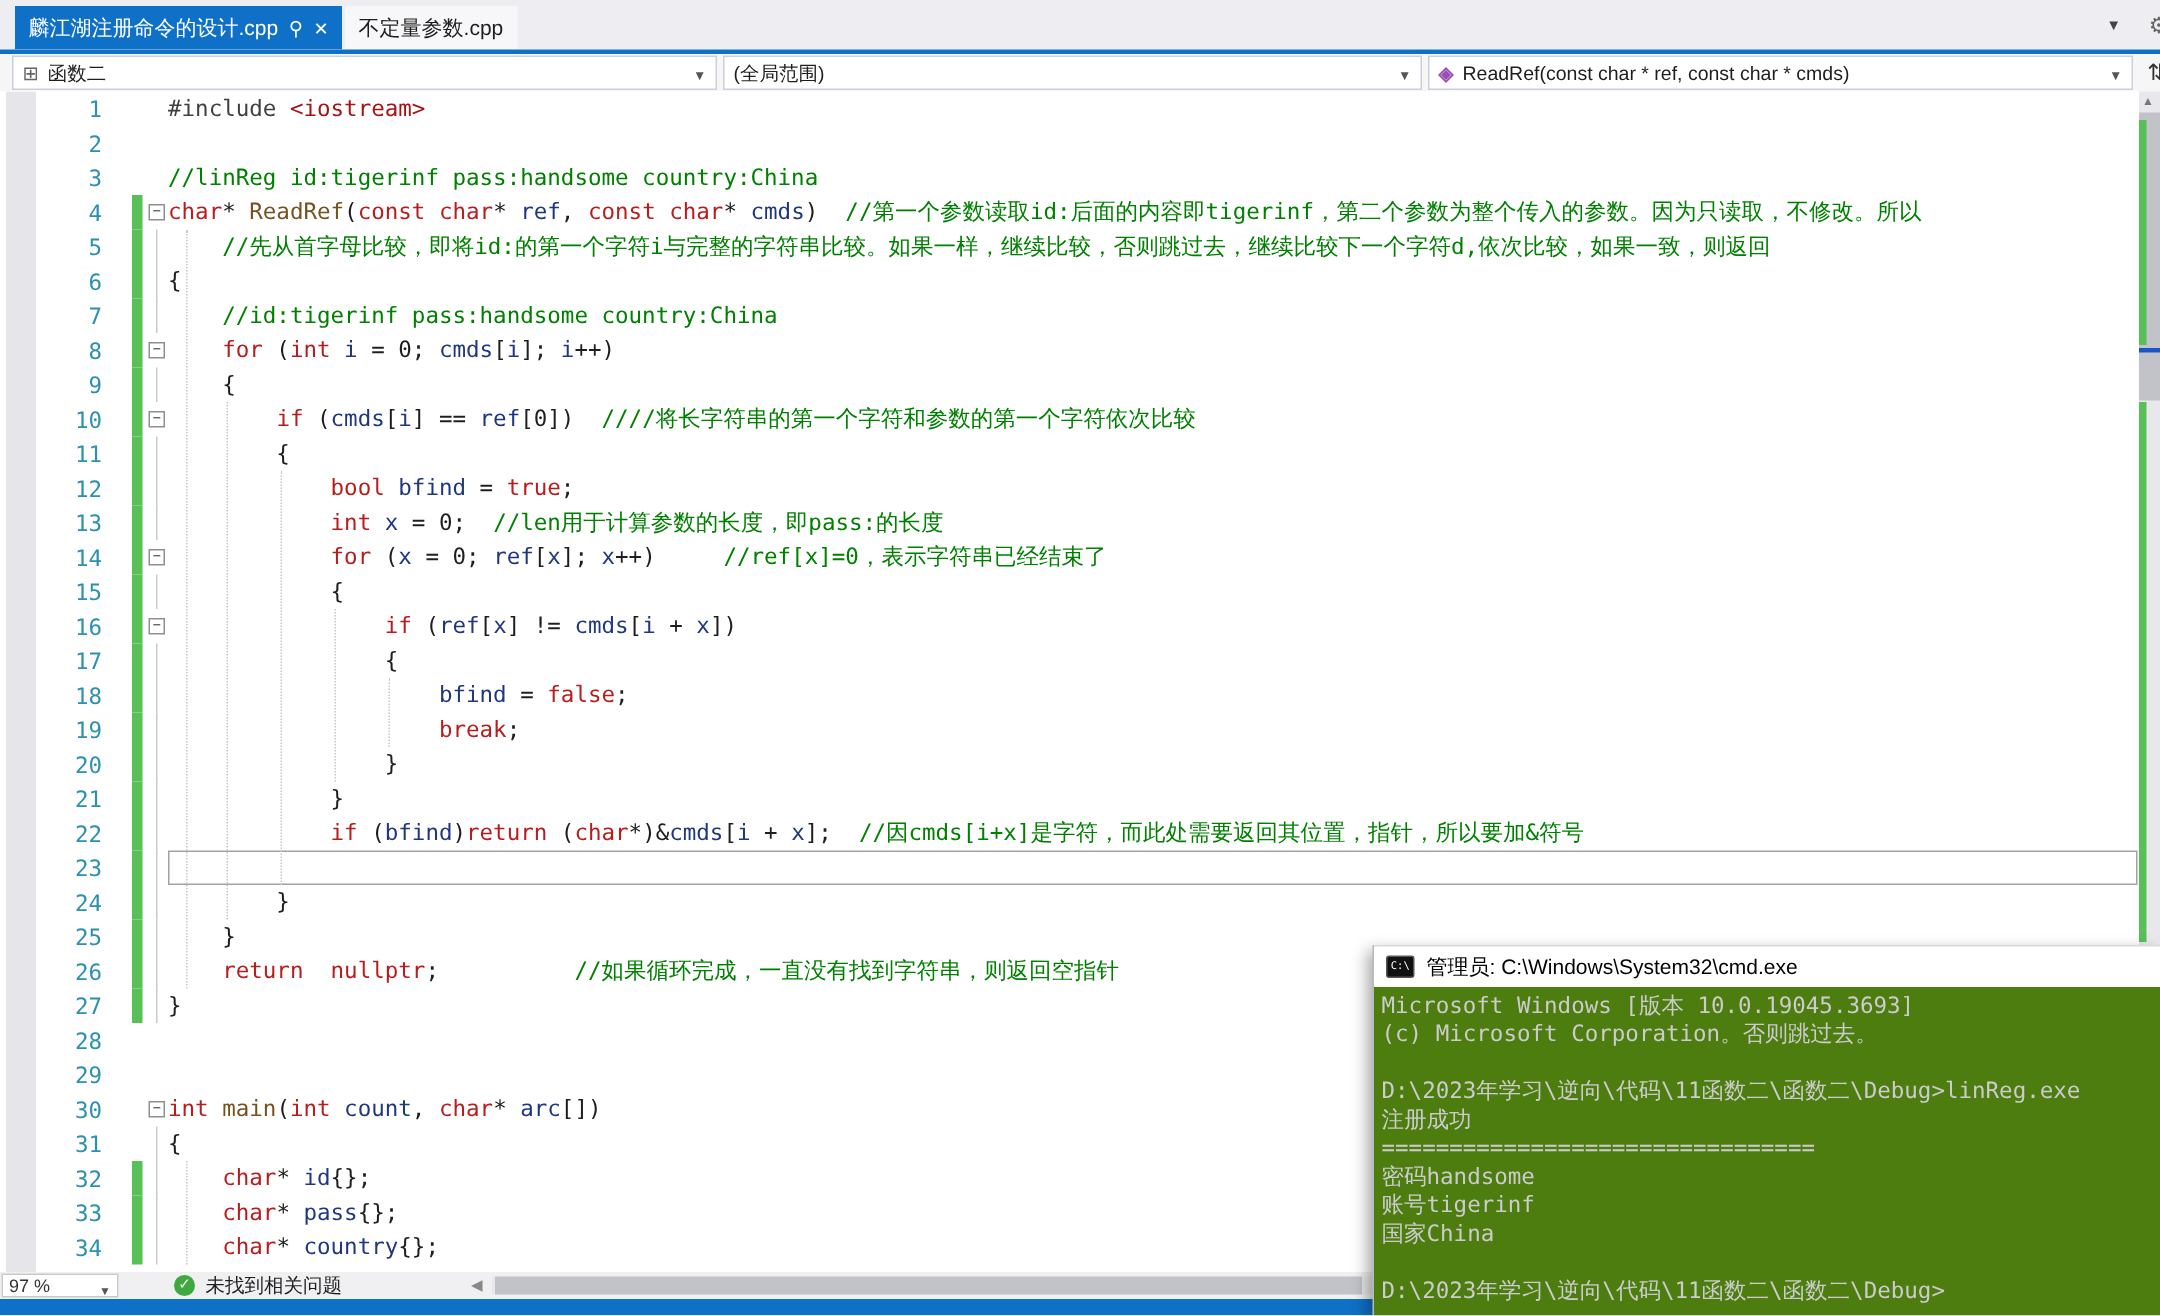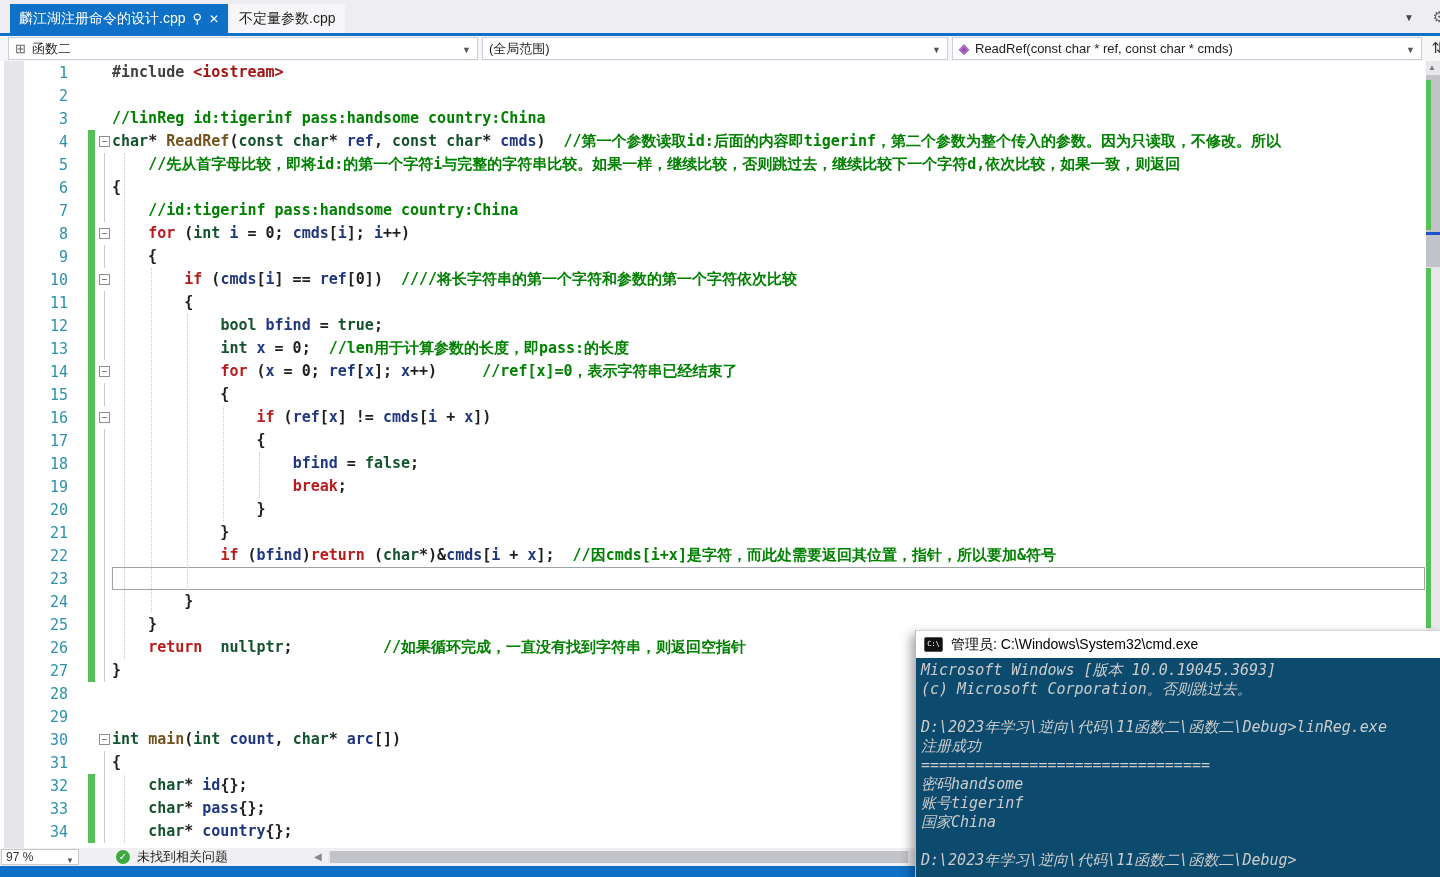--- a/index.html
+++ b/index.html
@@ -36,24 +36,24 @@
   .bpmargin { position:absolute; left:4px; top:0; width:20px; height:787px; background:#e6e6ea; }
   .crow { position:relative; height:23px; display:flex; align-items:center; white-space:pre; }
   .ln { width:74px; flex:0 0 74px; text-align:right; color:#2b91af; font-size:15px; padding-right:6px; }
   .chg { width:7px; flex:0 0 7px; height:23px; margin-left:14px; }
   .chg.on { background:#57c157; }
   .fold { width:15px; flex:0 0 15px; height:23px; margin-left:2px; position:relative; }
   .fold .box { position:absolute; left:2px; top:6px; width:11px; height:11px; border:1px solid #8f8f8f;
                background:#fff; font-size:9px; line-height:9px; text-align:center; color:#444;
                font-family:"DejaVu Sans Mono", monospace; z-index:2; }
   .fold .vline { position:absolute; left:7px; top:0; width:1px; height:23px; background:#c9c9c9; }
-  .codewrap { flex:1; height:23px; line-height:23px; margin-right:15px; overflow:hidden; position:relative;font-weight:bold; }
+  .codewrap { flex:1; height:23px; line-height:23px; margin-right:15px; overflow:hidden; position:relative; }
   .crow.current .codewrap { border:1px solid #9ea3a8; }
   .tk-p { color:#1e1e1e; }
-  .tk-k { color:#14532d; }
+  .tk-k { color:#b91c1c; }
   .tk-c { color:#b91c1c; }
   .tk-m { color:#008000; }
   .tk-s { color:#a31515; }
   .tk-f { color:#74531f; }
   .tk-v { color:#1f377f; }
   .tk-d { color:#404040; }
   .guide { position:absolute; width:0; border-left:1px dotted #c8c8c8; z-index:1; }
 
   
   .vscroll { position:absolute; right:0; top:61px; width:14px; height:787px; background:#e8e8ec; }
@@ -79,22 +79,22 @@
   .statusbar { position:absolute; left:0; top:866px; width:1440px; height:11px; background:#0e70c6; z-index:5; }
 
   
   .console { position:absolute; left:915px; top:630px; width:525px; height:247px; z-index:20;
              box-shadow:-4px 4px 10px rgba(0,0,0,0.35); border-left:1px solid #b9b9b9; }
   .ctitle { height:28px; background:#ffffff; display:flex; align-items:center; gap:8px; padding:0 8px;
             font-size:14px; color:#000; border-top:1px solid #d9d9d9; }
   .cmdicon { width:19px; height:15px; background:#111; border:1px solid #555; border-radius:2px;
              color:#fff; font-size:7px; line-height:13px; text-align:center;
              font-family:"DejaVu Sans Mono", monospace; }
-  .cbody { height:219px; background:#0c4a6e; color:#cccccc; padding:3px 0 0 5px;
-           font-family:"DejaVu Sans Mono", monospace; font-size:15px; overflow:hidden;font-style:italic; }
+  .cbody { height:219px; background:#4d7c0f; color:#cccccc; padding:3px 0 0 5px;
+           font-family:"DejaVu Sans Mono", monospace; font-size:15px; overflow:hidden; }
   .cline { height:19px; line-height:19px; white-space:pre; }
 </style>
 </head>
 <body>
 
 <div class="stage">
 
   <div class="tabstrip">
     <div class="tab active">
       <span>麟江湖注册命令的设计.cpp</span>

